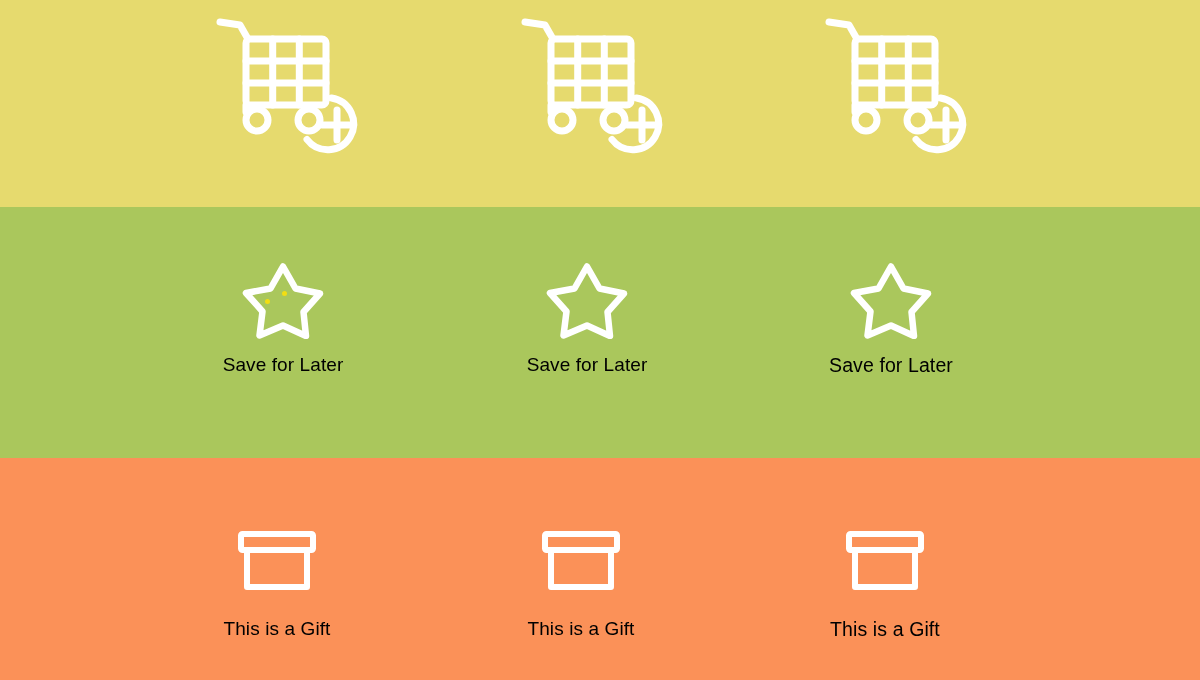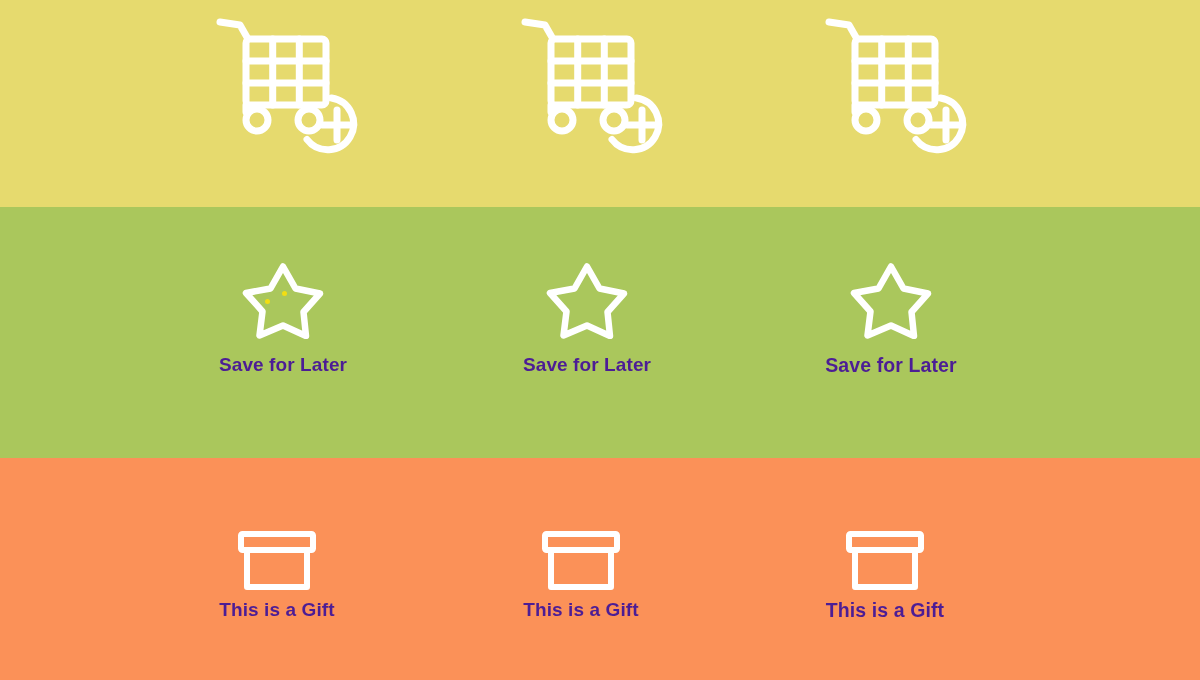--- a/index.html
+++ b/index.html
@@ -39,23 +39,23 @@
     justify-content: flex-start;
   }
 
   .icon-wrap {
     position: relative;
     line-height: 0;
   }
   .icon-wrap svg { display: block; }
 
   .caption {
-    color: #4c1d95;
+    color: #000000;
     font-family: "Liberation Sans", sans-serif;
-    font-weight: 700;
+    font-weight: 400;
     letter-spacing: 0.1px;
     white-space: nowrap;
     text-align: center;
     -webkit-font-smoothing: antialiased;
   }
 
   
   .band-cart .cell { padding-top: 6px; }
   .cart-c1 { left: 208px;  width: 170px; }
   .cart-c2 { left: 513px;  width: 170px; }
@@ -67,21 +67,21 @@
   .save-c2 { left: 504px; width: 166px; }
   .save-c3 { left: 808px; width: 166px; }
   .band-save .caption { font-size: 19px; margin-top: 15px; }
   .save-c3 .caption { font-size: 19.5px; }
 
   
   .band-gift .cell { padding-top: 72px; }
   .gift-c1 { left: 196px; width: 162px; }
   .gift-c2 { left: 500px; width: 162px; }
   .gift-c3 { left: 804px; width: 162px; }
-  .band-gift .caption { font-size: 19px; margin-top: 7px; }
+  .band-gift .caption { font-size: 19px; margin-top: 26px; }
   .gift-c3 .caption { font-size: 19.5px; }
 
   .star-dot {
     position: absolute;
     border-radius: 50%;
   }
 </style>
 </head>
 <body>
 

